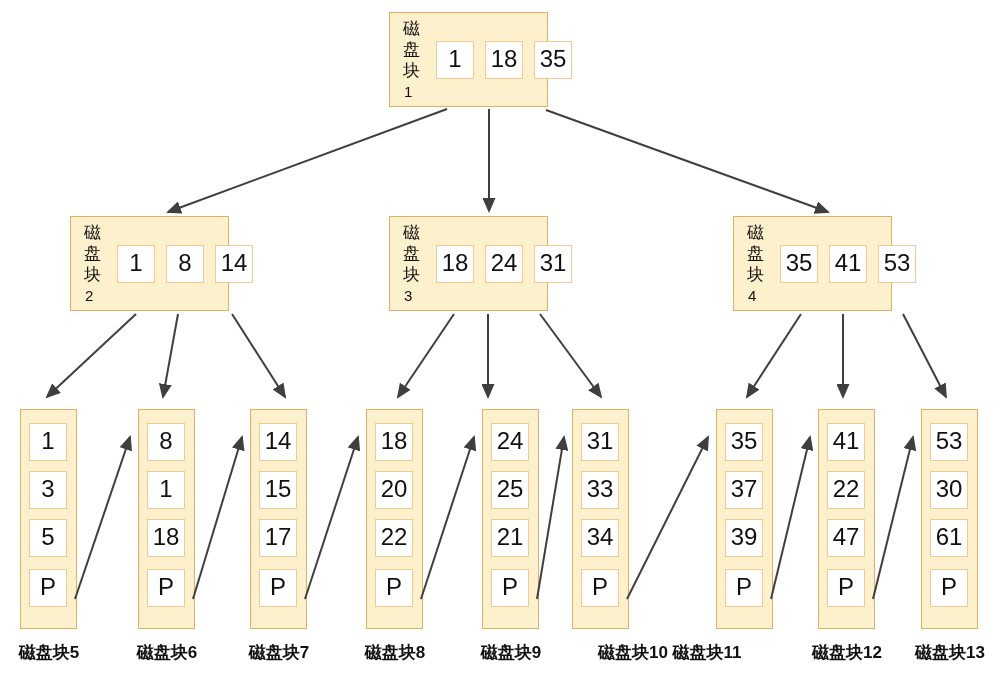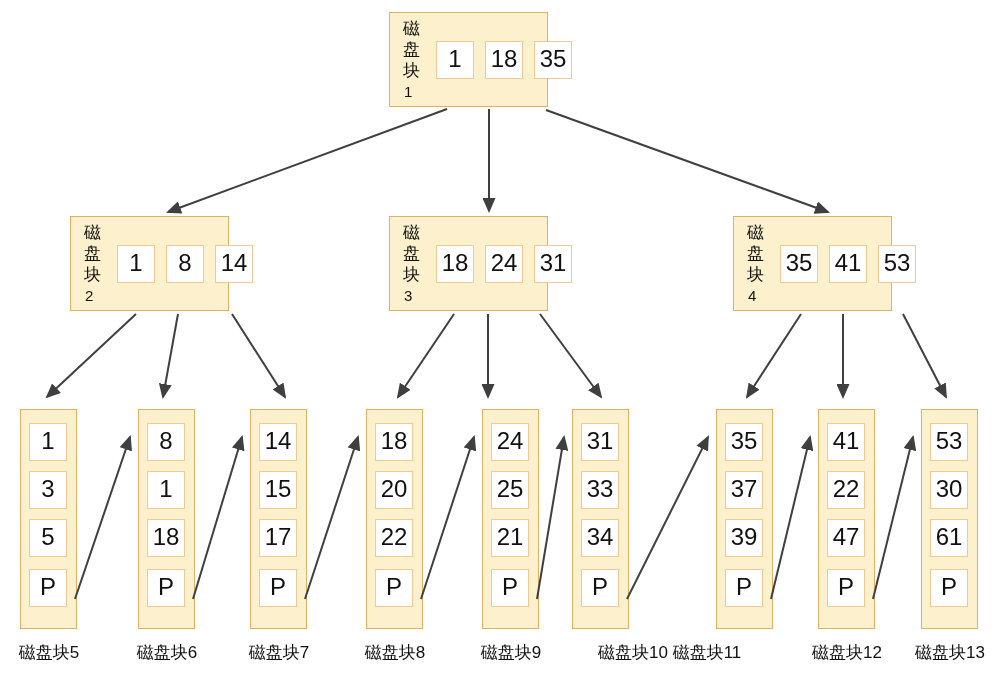--- a/index.html
+++ b/index.html
@@ -35,21 +35,21 @@
   }
   .lcell{
     position:absolute;left:8px;width:38px;height:38px;box-sizing:border-box;
     background:var(--cell-fill);border:1.5px solid var(--cell-border);
     font-size:24px;line-height:34px;text-align:center;
   }
   .lcell:nth-child(1){top:13px}
   .lcell:nth-child(2){top:61px}
   .lcell:nth-child(3){top:109px}
   .lcell:nth-child(4){top:159px}
-  .leaf-label{position:absolute;top:641px;width:100px;text-align:center;font-size:17px;}
+  .leaf-label{position:absolute;top:641px;width:100px;text-align:center;font-size:17px;font-weight:bold;}
   svg.edges{position:absolute;left:0;top:0;pointer-events:none;}
   svg.edges line{stroke:var(--arrow);stroke-width:2;}
 </style>
 </head>
 <body>
 
 <div class="canvas">
 
   <div class="inode" style="left:389px;top:12px">
     <div class="inode-label">

